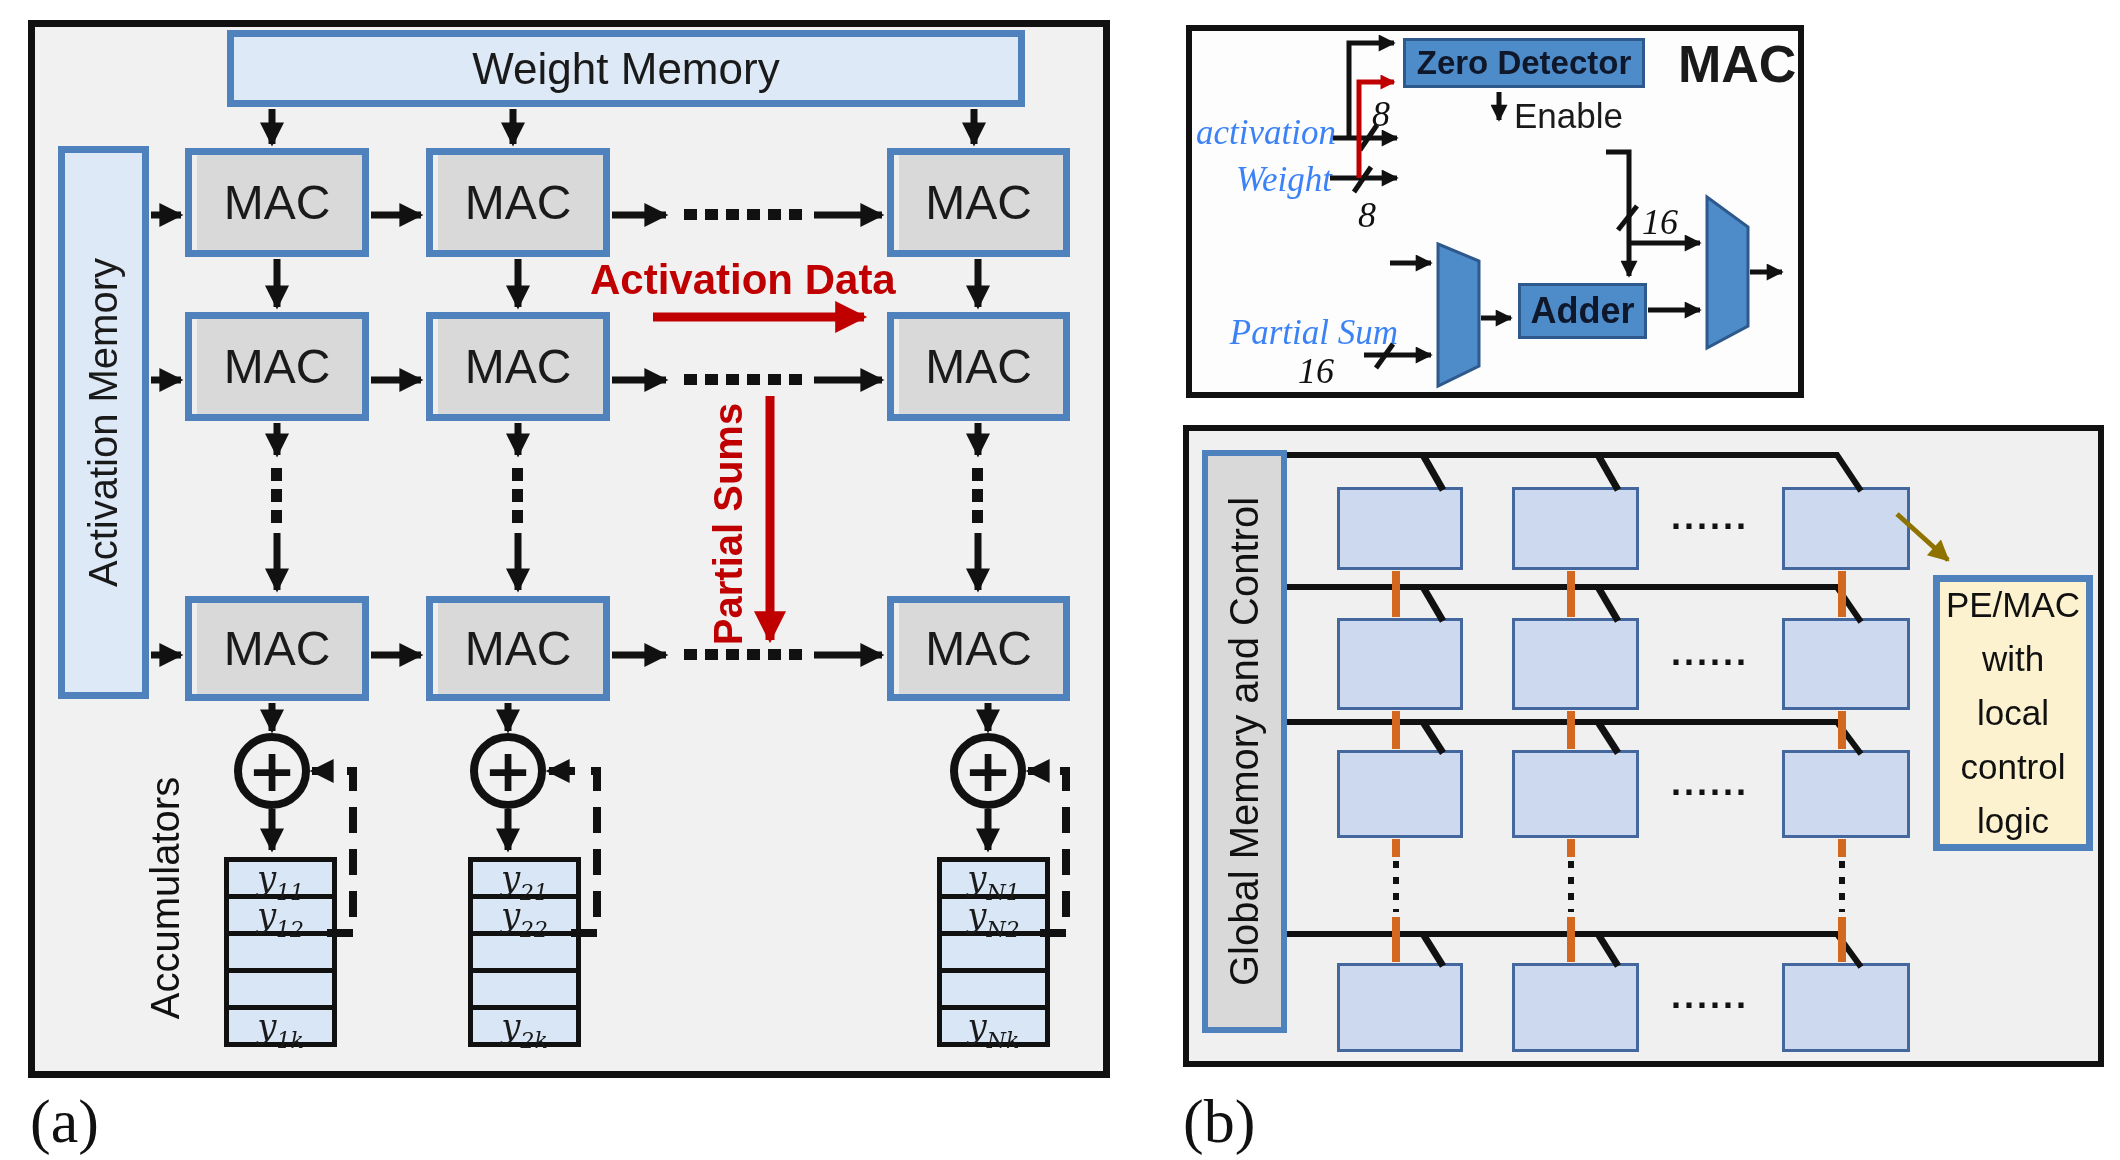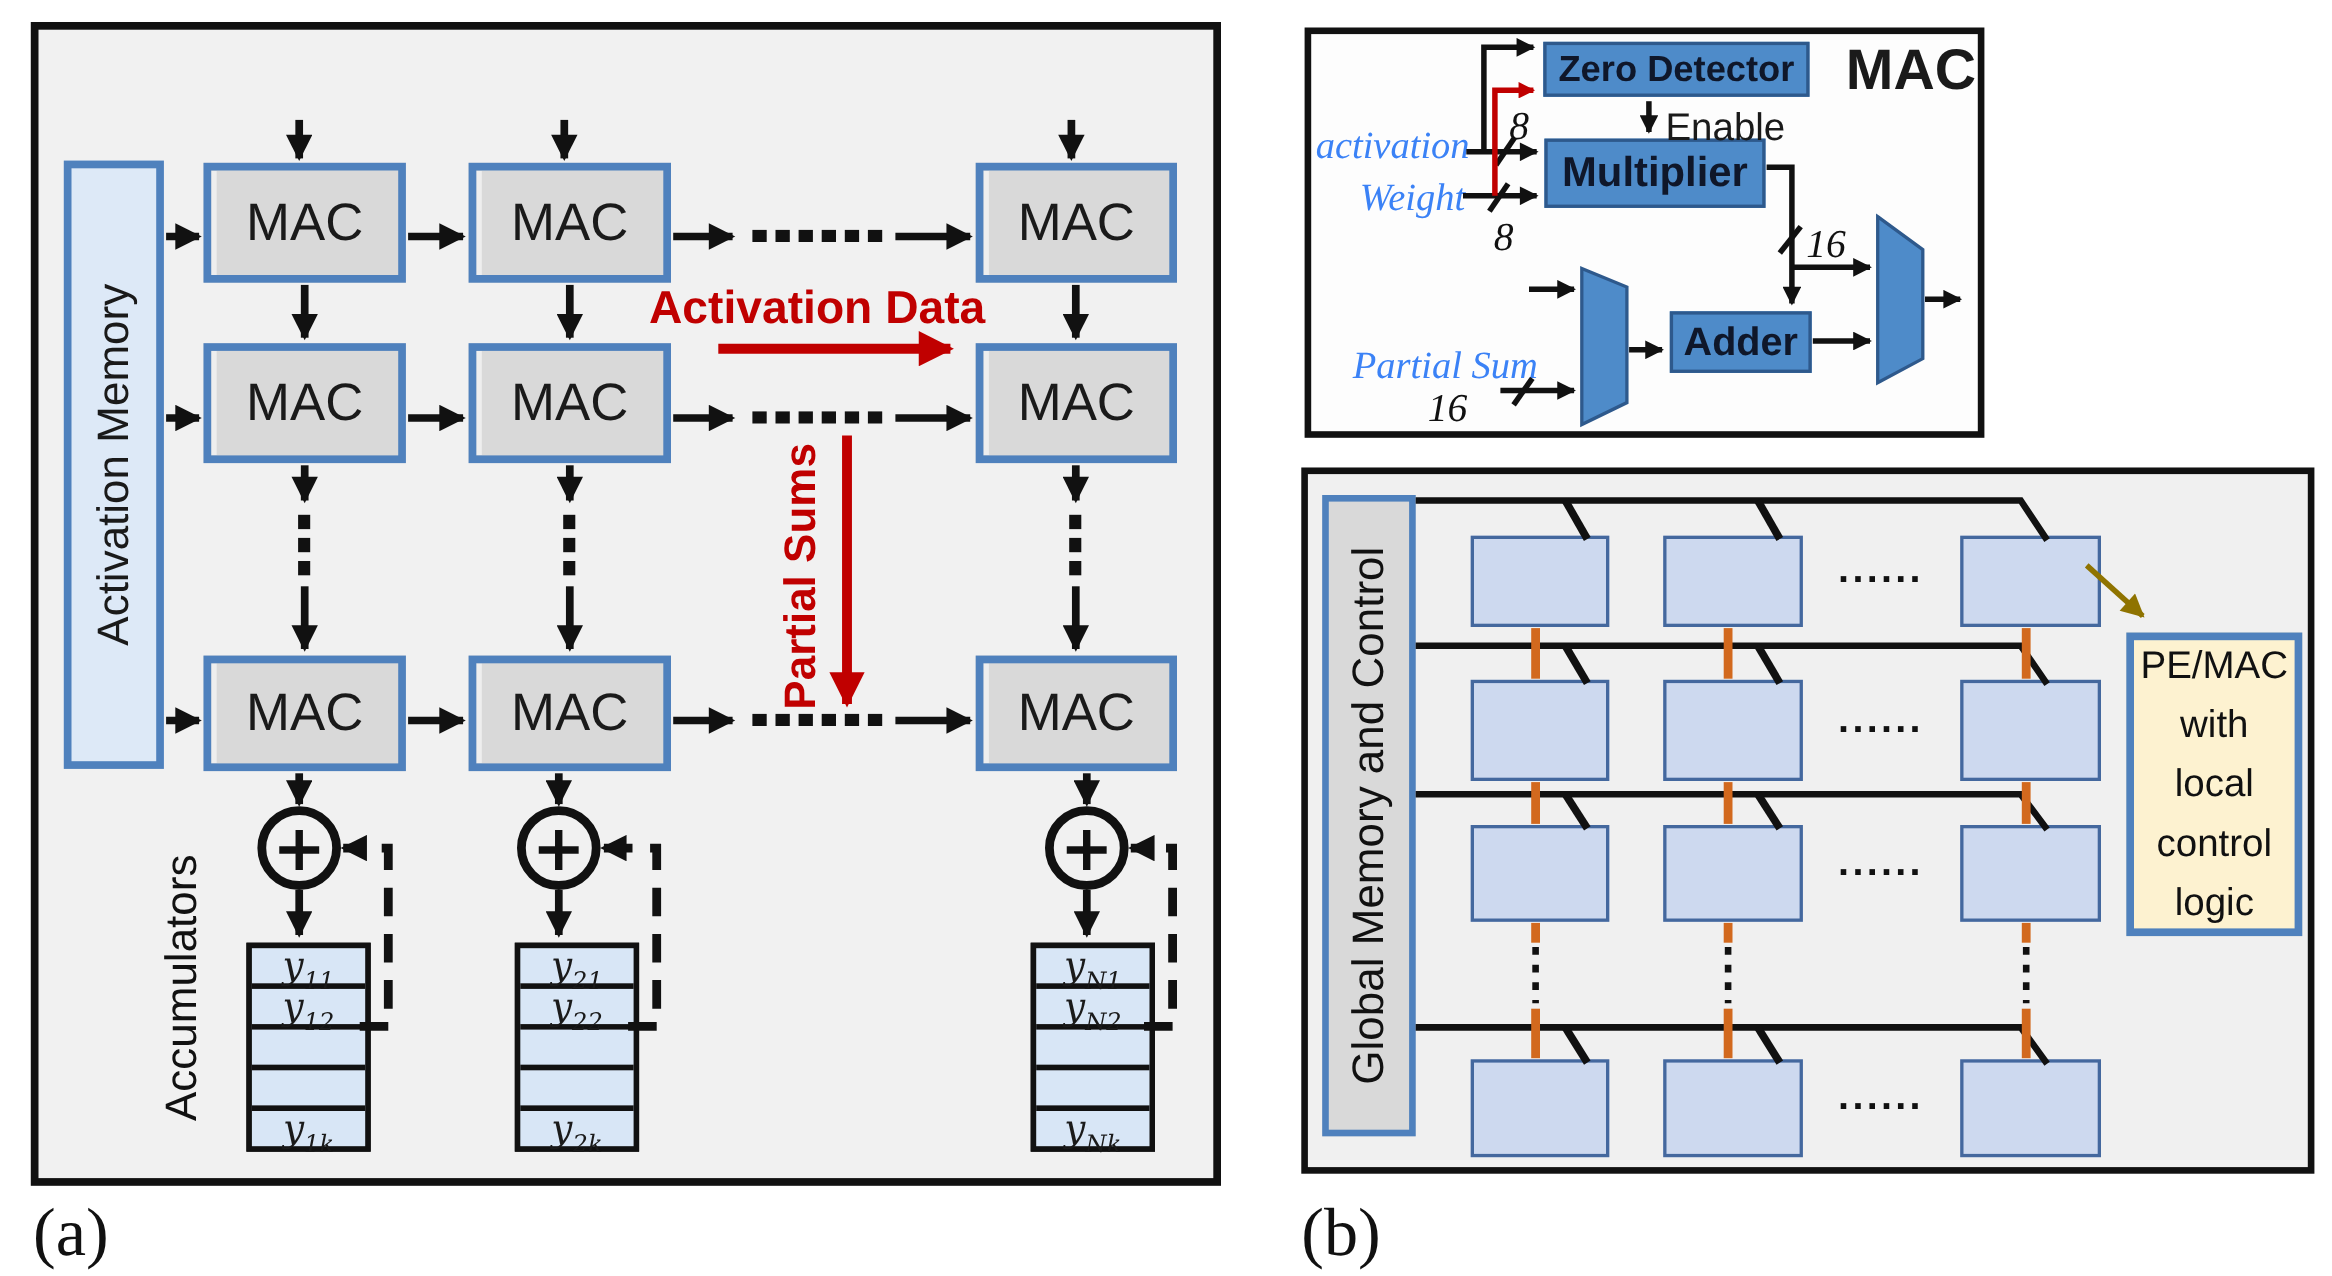--- a/index.html
+++ b/index.html
@@ -33,20 +33,23 @@
             letter-spacing:3px;color:#111;line-height:1;}
   .overlay{position:absolute;left:0;top:0;pointer-events:none;}
 </style>
 </head>
 <body>
 
 <div id="page">
 
   <div class="panel" style="left:28px;top:20px;width:1082px;height:1058px;"></div>
 
+  <div class="bluebox" style="left:227px;top:30px;width:798px;height:77px;font-size:44px;">
+    <span>Weight Memory</span>
+  </div>
 
   <div class="bluebox" style="left:58px;top:146px;width:91px;height:553px;"></div>
   <div class="vwrap" style="left:-173px;top:377px;width:553px;height:91px;font-size:40px;">Activation Memory</div>
 
   <div class="mac" style="left:185px;top:148px;width:184px;height:109px;">
       <span>MAC</span>
     </div>
   <div class="mac" style="left:426px;top:148px;width:184px;height:109px;">
       <span>MAC</span>
     </div>
@@ -145,23 +148,20 @@
       </div>
   </div>
 
   <div class="caption" style="left:30px;top:1086px;">(a)</div>
 
   <div class="panel" style="left:1186px;top:25px;width:618px;height:373px;border-width:6px;background:#fdfdfd;"></div>
   <div class="abs" style="left:1678px;top:34px;width:120px;font-size:52px;font-weight:bold;">MAC</div>
 
   <div class="digital" style="left:1403px;top:38px;width:242px;height:50px;font-size:33px;">
       <span>Zero Detector</span>
-    </div>
-  <div class="digital" style="left:1404px;top:126px;width:201px;height:63px;font-size:38px;">
-      <span>Multiplier</span>
     </div>
   <div class="digital" style="left:1518px;top:283px;width:129px;height:56px;font-size:36px;text-align:center;">
       <span>Adder</span>
     </div>
 
   <div class="abs" style="left:1514px;top:96px;font-size:35px;">Enable</div>
   <div class="olivelabel" style="left:1186px;top:113px;width:150px;text-align:right;">activation</div>
   <div class="olivelabel" style="left:1210px;top:160px;width:122px;text-align:right;">Weight</div>
   <div class="olivelabel" style="left:1212px;top:313px;width:186px;text-align:right;">Partial Sum</div>
   <div class="busnum" style="left:1372px;top:93px;">8</div>

